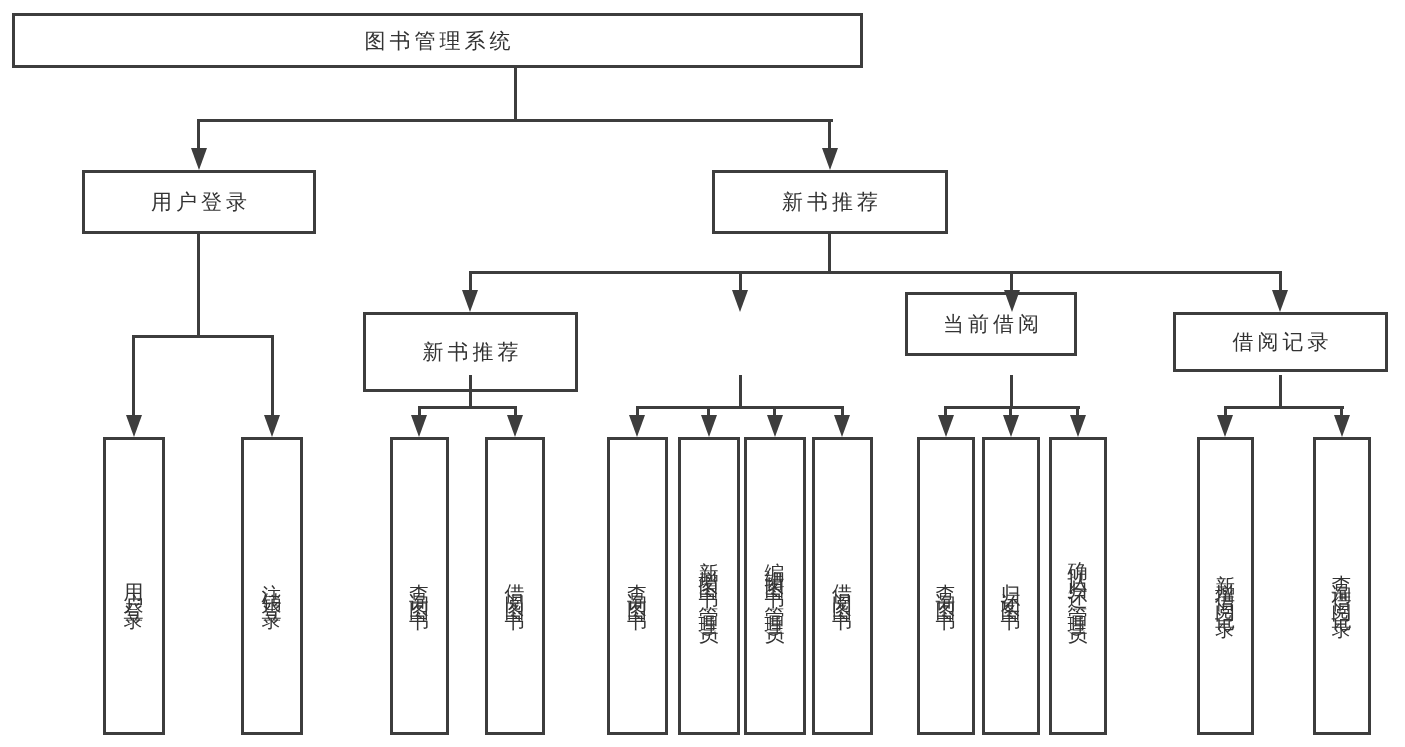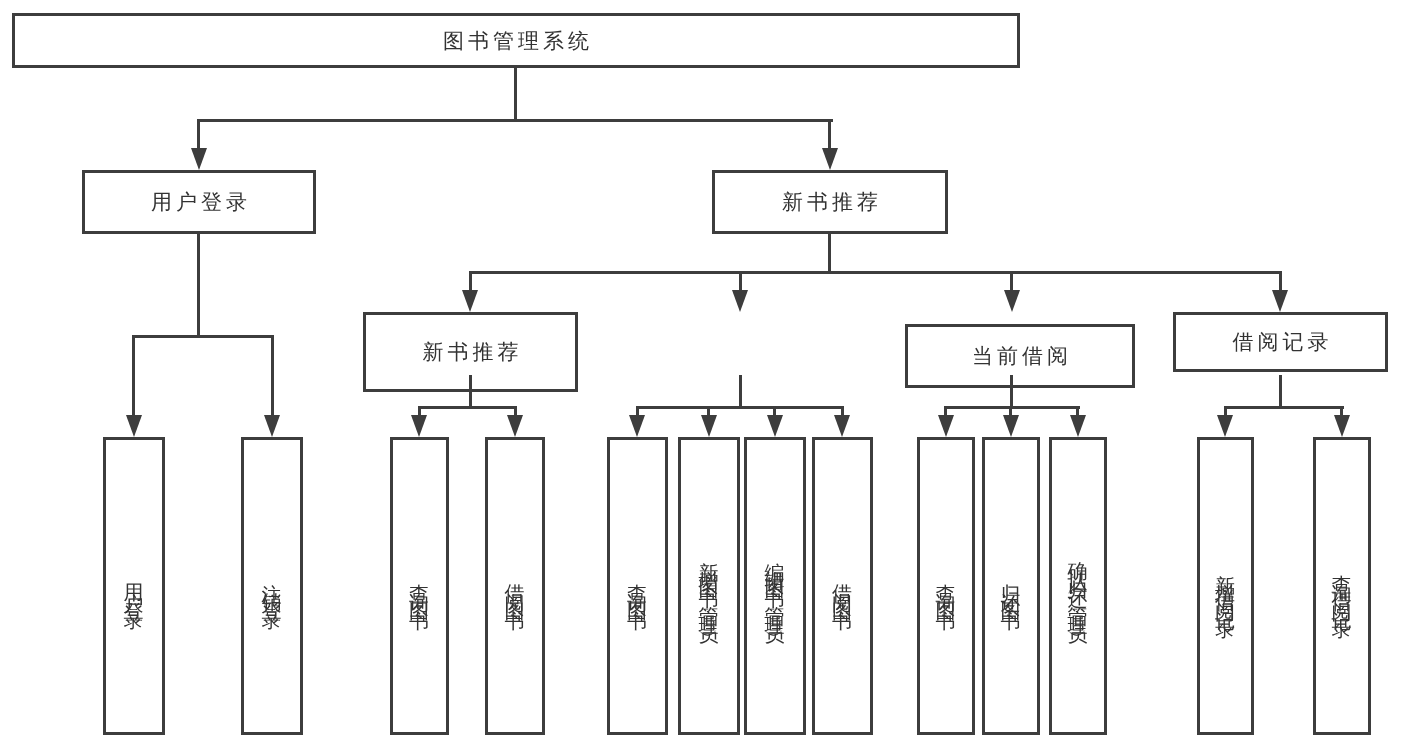--- a/index.html
+++ b/index.html
@@ -32,35 +32,35 @@
   #watermark{
     position:absolute;right:13px;bottom:5px;font-size:19px;
     color:var(--wm);letter-spacing:1px;white-space:nowrap;
   }
 </style>
 </head>
 <body>
 
 <div id="canvas">
 
-  <div class="box" style="left:12px;top:13px;width:1008px;height:55px">
+  <div class="box" style="left:12px;top:13px;width:851px;height:55px">
     <span class="lbl">图书管理系统</span>
   </div>
 
   <div class="box" style="left:82px;top:170px;width:234px;height:64px">
     <span class="lbl">用户登录</span>
   </div>
   <div class="box" style="left:712px;top:170px;width:236px;height:64px">
     <span class="lbl">新书推荐</span>
   </div>
 
   <div class="box" style="left:363px;top:312px;width:215px;height:80px">
     <span class="lbl">新书推荐</span>
   </div>
-  <div class="box" style="left:905px;top:324px;width:230px;height:64px">
+  <div class="box" style="left:905px;top:292px;width:172px;height:64px">
     <span class="lbl">当前借阅</span>
   </div>
   <div class="box" style="left:1173px;top:312px;width:215px;height:60px">
     <span class="lbl">借阅记录</span>
   </div>
 
   <div class="box leaf" style="left:103px;top:437px;width:62px;height:298px">
     <span class="lbl">用户登录</span>
   </div>
   <div class="box leaf" style="left:241px;top:437px;width:62px;height:298px">

